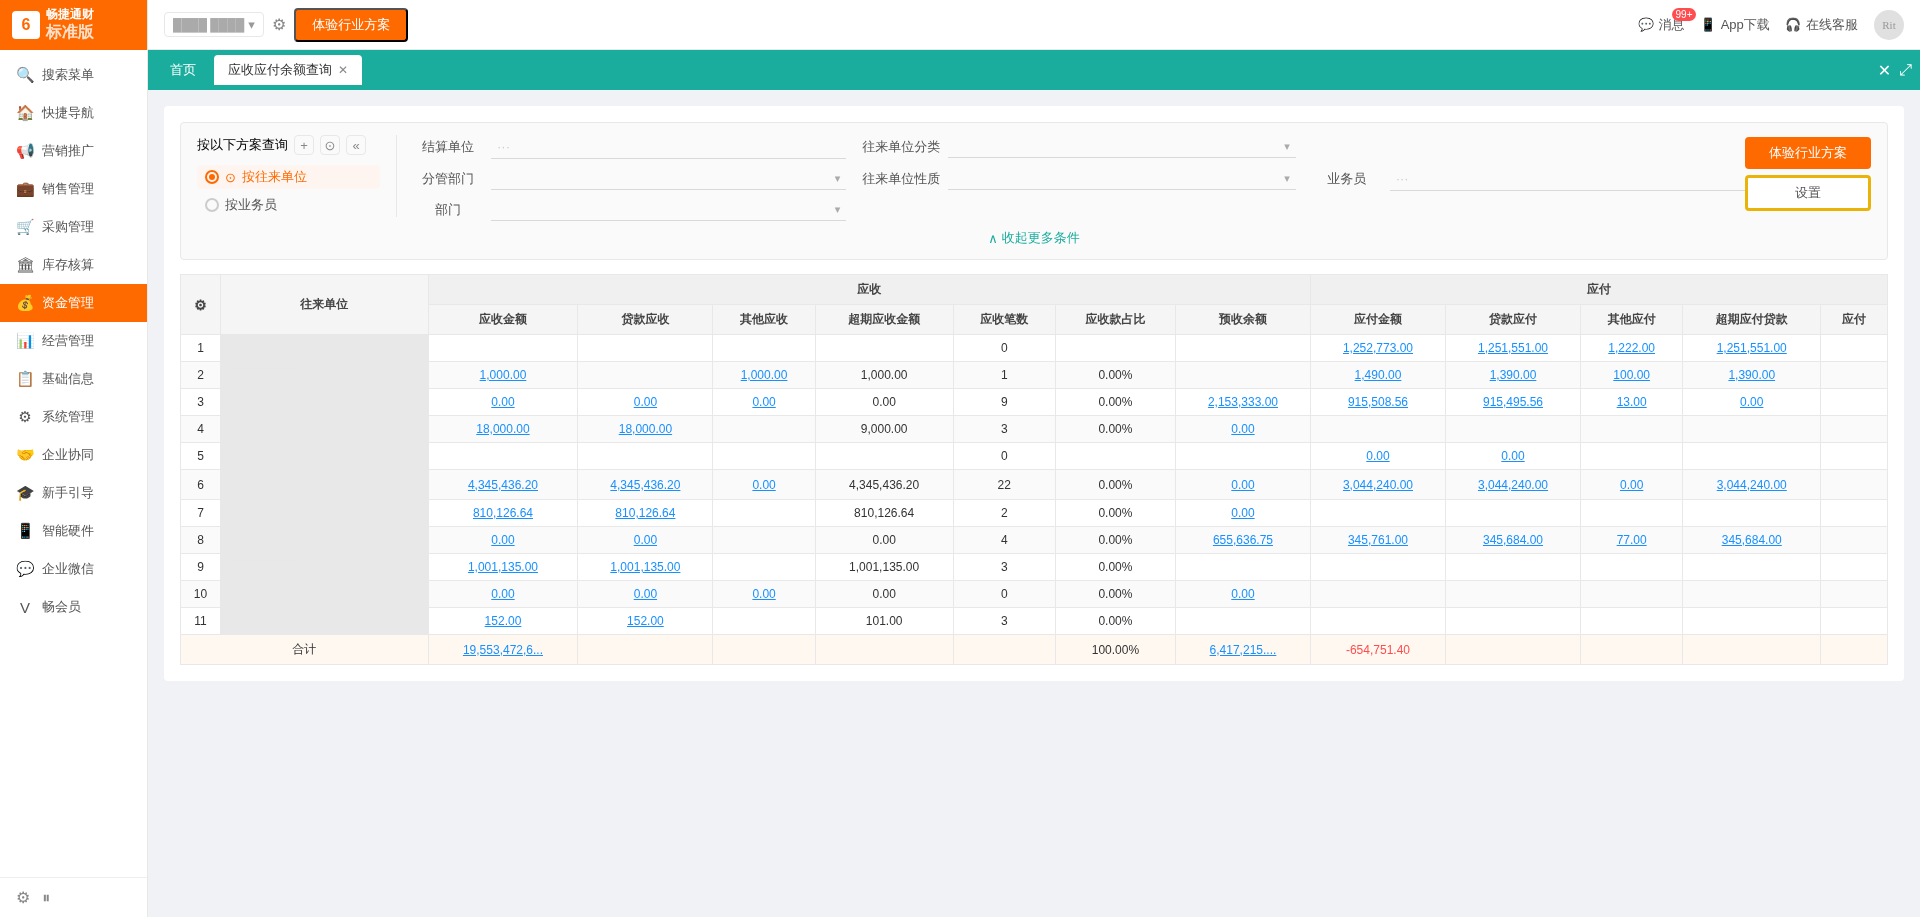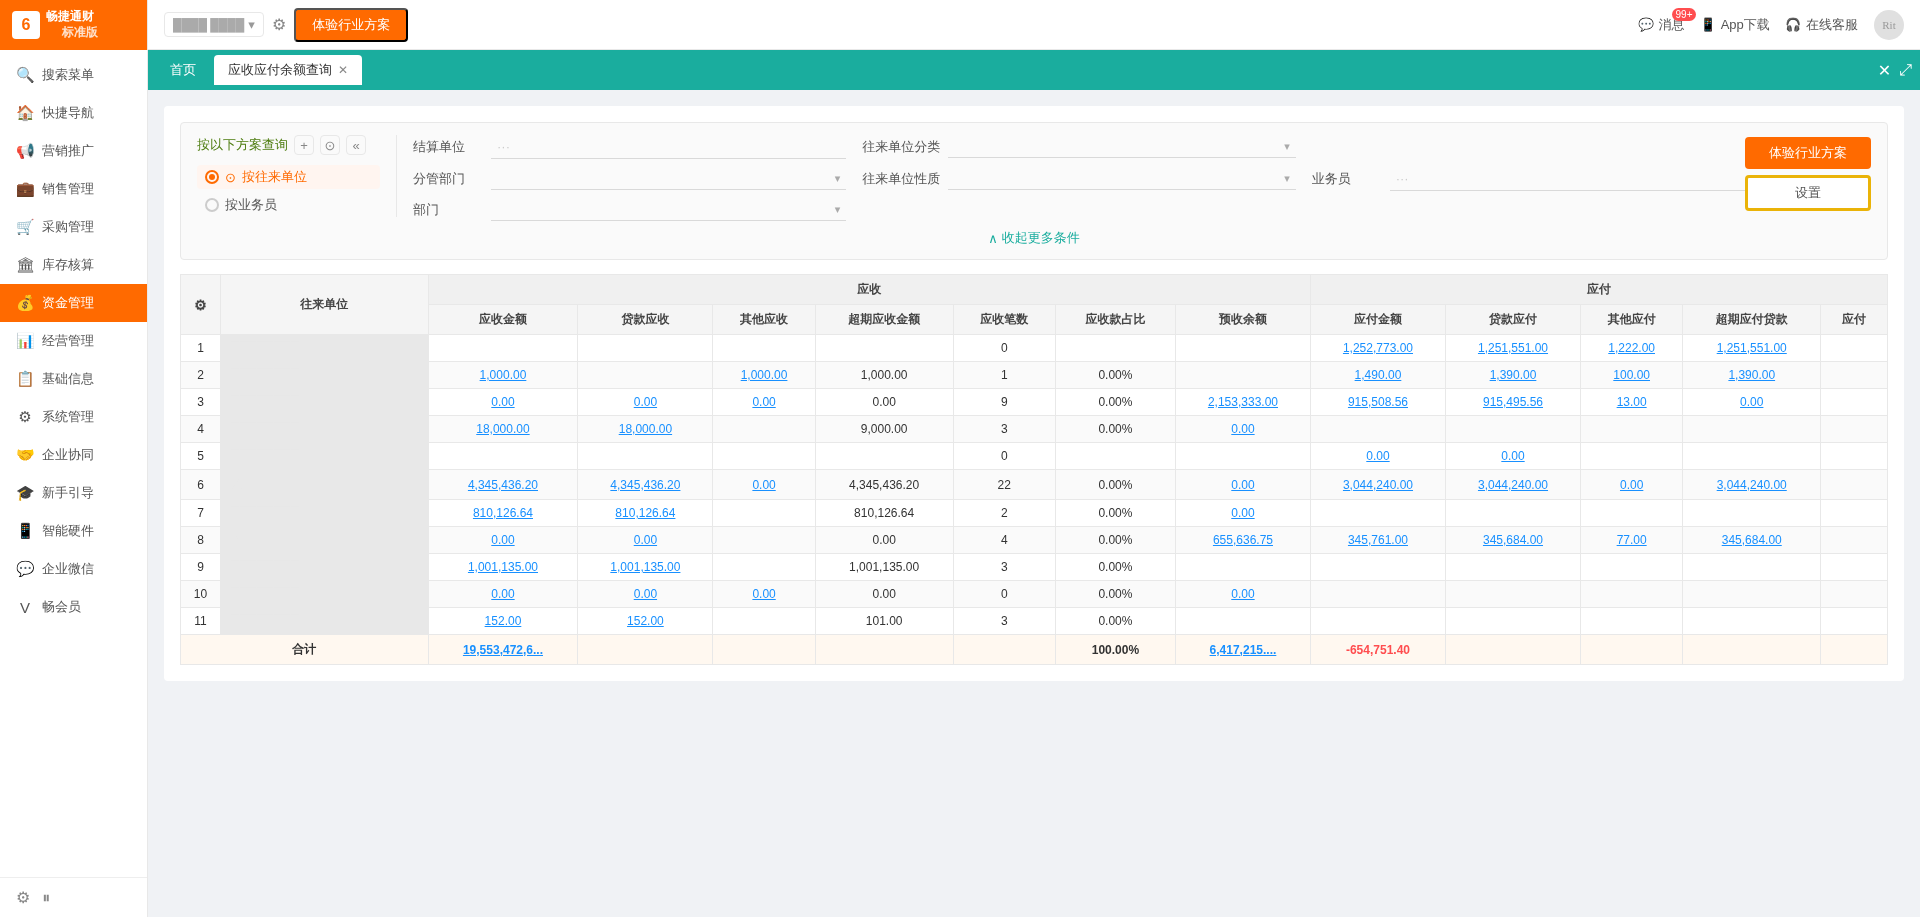--- a/index.html
+++ b/index.html
@@ -14,21 +14,21 @@
     .sidebar-logo {
       display: flex; align-items: center; padding: 10px 12px; height: 50px;
       background: #ff6a00; color: #fff; font-size: 14px; font-weight: bold;
     }
     .sidebar-logo .logo-icon {
       width: 28px; height: 28px; background: #fff; border-radius: 4px;
       color: #ff6a00; display: flex; align-items: center; justify-content: center;
       font-weight: bold; font-size: 16px; margin-right: 6px;
     }
     .sidebar-logo .logo-text { font-size: 12px; line-height: 1.3; }
-    .sidebar-logo .logo-sub { font-size: 12px; opacity: 0.8; margin-left: 16px; }
+    .sidebar-logo .logo-sub { font-size: 16px; opacity: 0.8; }
     .sidebar-nav { flex: 1; overflow-y: auto; padding: 6px 0; }
     .nav-item {
       display: flex; align-items: center; padding: 10px 16px; cursor: pointer;
       color: #555; font-size: 13px; transition: background 0.2s;
     }
     .nav-item.active { background: #ff6a00; color: #fff; }
     .nav-item .nav-icon { margin-right: 8px; font-size: 15px; width: 18px; text-align: center; }
     .sidebar-bottom {
       padding: 10px 16px; display: flex; align-items: center; border-top: 1px solid #eee;
       gap: 12px;
@@ -152,21 +152,21 @@
     }
     .data-table thead th {
       background: #f5f5f5; font-weight: 600; color: #444;
     }
     .data-table thead .group-header {
       background: #f0f0f0;
     }
     .data-table tbody tr:nth-child(even) { background: #fafafa; }
     .data-table td.link-val { color: #1890ff; text-decoration: underline; cursor: pointer; }
     .data-table td.text-left { text-align: left; }
-    .data-table tfoot td { background: #fff8f0; font-weight: 700; margin-left: 9px; }
+    .data-table tfoot td { background: #fff8f0; font-weight: 400; margin-left: 9px; }
     .settings-icon-cell { color: #888; font-size: 14px; cursor: pointer; }
 
     .col-no { width: 40px; }
     .col-unit { min-width: 140px; }
 
     
     ::-webkit-scrollbar { width: 6px; height: 6px; }
     ::-webkit-scrollbar-track { background: #f0f2f5; }
     ::-webkit-scrollbar-thumb { background: #ccc; border-radius: 3px; }
 
@@ -295,39 +295,39 @@
 
 <div class="main">
   <div class="page-container">
 
 
     <div class="filter-area">
       <div style="display:flex; gap:0; align-items:flex-start;">
 
         <div style="width:200px; border-right:1px solid #e8e8e8; padding-right:16px; margin-right:16px;">
           <div style="display:flex; align-items:center; gap:6px; margin-bottom:10px;">
-            <span style="font-size:13px;color:#4d7c0f;">按以下方案查询</span>
+            <span style="font-size:13px;color:#000000;">按以下方案查询</span>
             <span style="width:20px;height:20px;border:1px solid #e8e8e8;border-radius:4px;display:inline-flex;align-items:center;justify-content:center;cursor:pointer;font-size:13px;color:#888;">+</span>
             <span style="width:20px;height:20px;border:1px solid #e8e8e8;border-radius:4px;display:inline-flex;align-items:center;justify-content:center;cursor:pointer;font-size:13px;color:#888;">⊙</span>
             <span style="width:20px;height:20px;border:1px solid #e8e8e8;border-radius:4px;display:inline-flex;align-items:center;justify-content:center;cursor:pointer;font-size:13px;color:#888;">«</span>
           </div>
           <div style="display:flex;flex-direction:column;gap:4px;">
             <div class="filter-option active">
               <div class="radio-dot"></div>
               <span style="color:#ff6a00;">⊙</span>
               <span>按往来单位</span>
             </div>
             <div class="filter-option">
               <div class="radio-dot"></div>
               <span>按业务员</span>
             </div>
           </div>
         </div>
 
-        <div style="flex:1; display:flex; flex-direction:column; gap:8px;">
+        <div style="flex:1; display:flex; flex-direction:column; gap:8px;text-align:center;">
 
           <div style="display:grid; grid-template-columns:1fr 1fr 1fr; gap:16px; align-items:center;">
             <div class="filter-field">
               <span class="filter-label">结算单位</span>
               <div class="filter-input">
                 <span style="color:#ccc;">···</span>
               </div>
             </div>
             <div class="filter-field">
               <span class="filter-label">往来单位分类</span>

